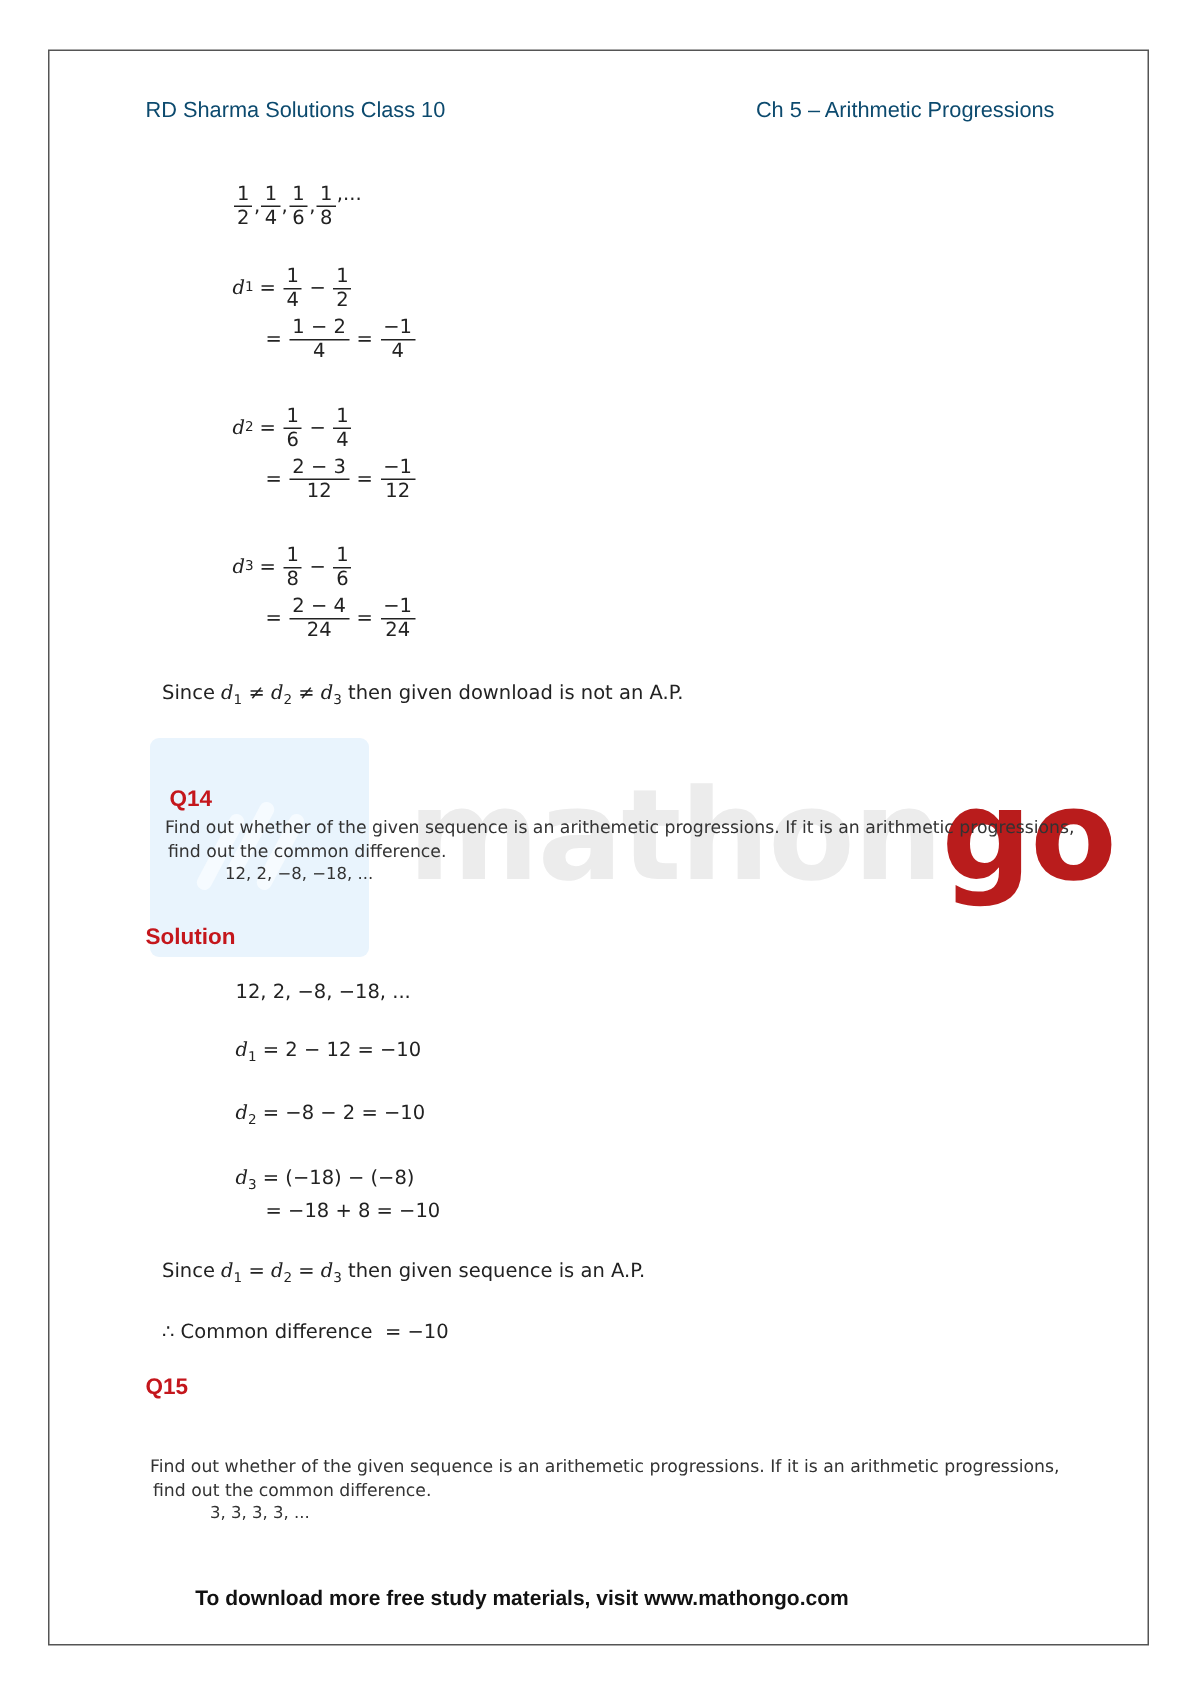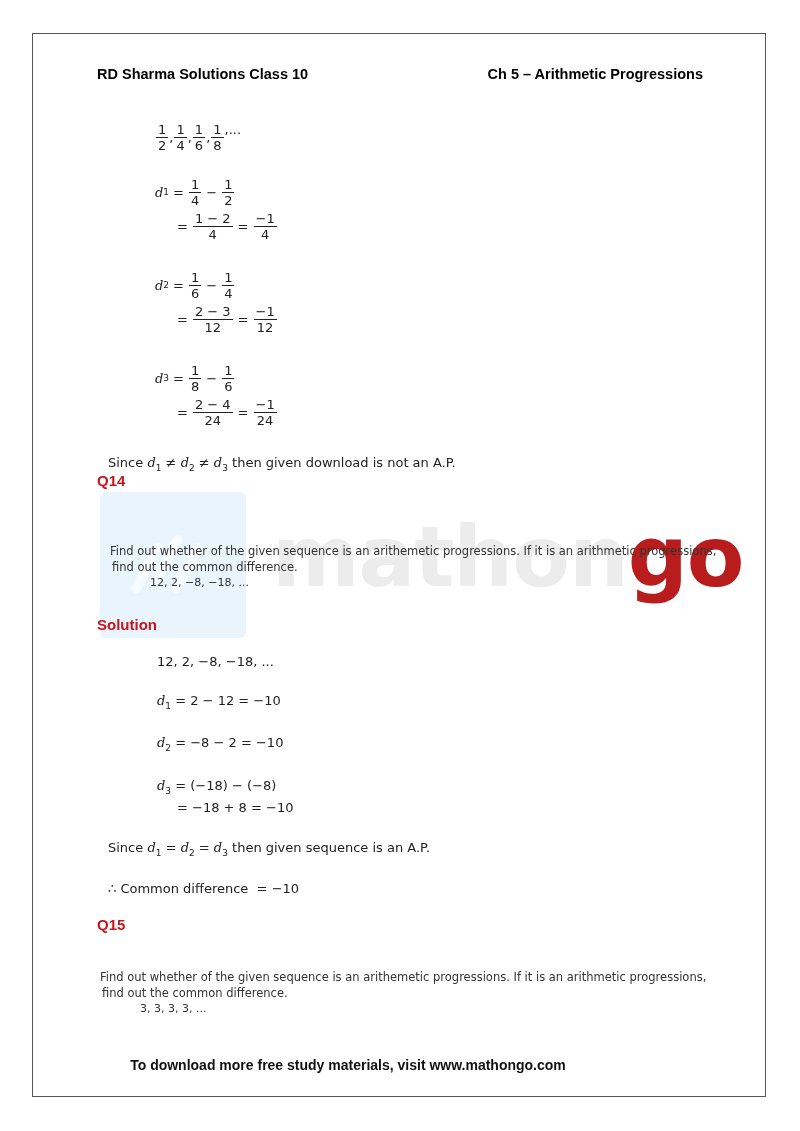--- a/index.html
+++ b/index.html
@@ -1,21 +1,21 @@
 <!DOCTYPE html>
 <html><head>
 <meta charset="utf-8">
 <style>
   html, body { margin: 0; padding: 0; background: #ffffff; }
   body { width: 800px; height: 1131px; position: relative; overflow: hidden;
          font-family: "DejaVu Sans", sans-serif; color: #111; }
   .page-border { position: absolute; left: 32px; top: 33px; width: 734px; height: 1064px;
                  border: 1.5px solid #555; box-sizing: border-box; }
   .hdr { position: absolute; top: 66px; font-family: "Liberation Sans", sans-serif;
-         font-weight: bold; font-size: 14.5px; color: #000000; }
+         font-weight: normal; font-size: 14.5px; color: #0c4a6e; }
   .hdr-left { left: 97px; }
   .hdr-right { right: 97px; }
 
   
   .wm-box { position: absolute; left: 100px; top: 492px; width: 146px; height: 146px;
             background: #e9f4fd; border-radius: 6px; }
   .wm-slash { position: absolute; width: 10px; height: 56px; background: #f6fbff;
               border-radius: 5px; transform: rotate(28deg); }
   .wm-text { position: absolute; left: 272px; top: 515px; font-family: "DejaVu Sans", sans-serif;
              font-size: 84px; font-weight: bold; letter-spacing: -1px; line-height: 1; }
@@ -70,21 +70,21 @@
   <div class="row" style="padding-left:18px;"><span class="op">=</span><span class="frac"><span class="num">2 − 3</span><span class="den">12</span></span><span class="op">=</span><span class="frac"><span class="num">−1</span><span class="den">12</span></span></div>
 </div>
 
 <div class="math" style="left:155px; top:361px;">
   <div class="row"><span class="var">d</span><sub>3</sub><span class="op">=</span><span class="frac"><span class="num">1</span><span class="den">8</span></span><span class="op">−</span><span class="frac"><span class="num">1</span><span class="den">6</span></span></div>
   <div class="row" style="padding-left:18px;"><span class="op">=</span><span class="frac"><span class="num">2 − 4</span><span class="den">24</span></span><span class="op">=</span><span class="frac"><span class="num">−1</span><span class="den">24</span></span></div>
 </div>
 
 <div class="plain" style="left:108px; top:455px;"><span>Since </span><span class="var">d</span><sub>1</sub> ≠ <span class="var">d</span><sub>2</sub> ≠ <span class="var">d</span><sub>3</sub><span> then given download is not an A.P.</span></div>
 
-<div class="qhead" style="top:472px;">Q14</div>
+<div class="qhead" style="top:524px;margin-left:16px;">Q14</div>
 <div class="qtext" style="left:110px; top:543px;">
   <div>Find out whether of the given sequence is an arithemetic progressions. If it is an arithmetic progressions,</div>
   <div style="padding-left:2px;">find out the common difference.</div>
   <div style="padding-left:40px; font-size:11px;">12, 2, −8, −18, ...</div>
 </div>
 <div class="qhead" style="top:616px;">Solution</div>
 
 <div class="plain" style="left:157px; top:654px;">12, 2, −8, −18, ...</div>
 <div class="plain" style="left:157px; top:693px;"><span class="var">d</span><sub>1</sub><span> = 2 − 12 = −10</span></div>
 <div class="plain" style="left:157px; top:735px;"><span class="var">d</span><sub>2</sub><span> = −8 − 2 = −10</span></div>

